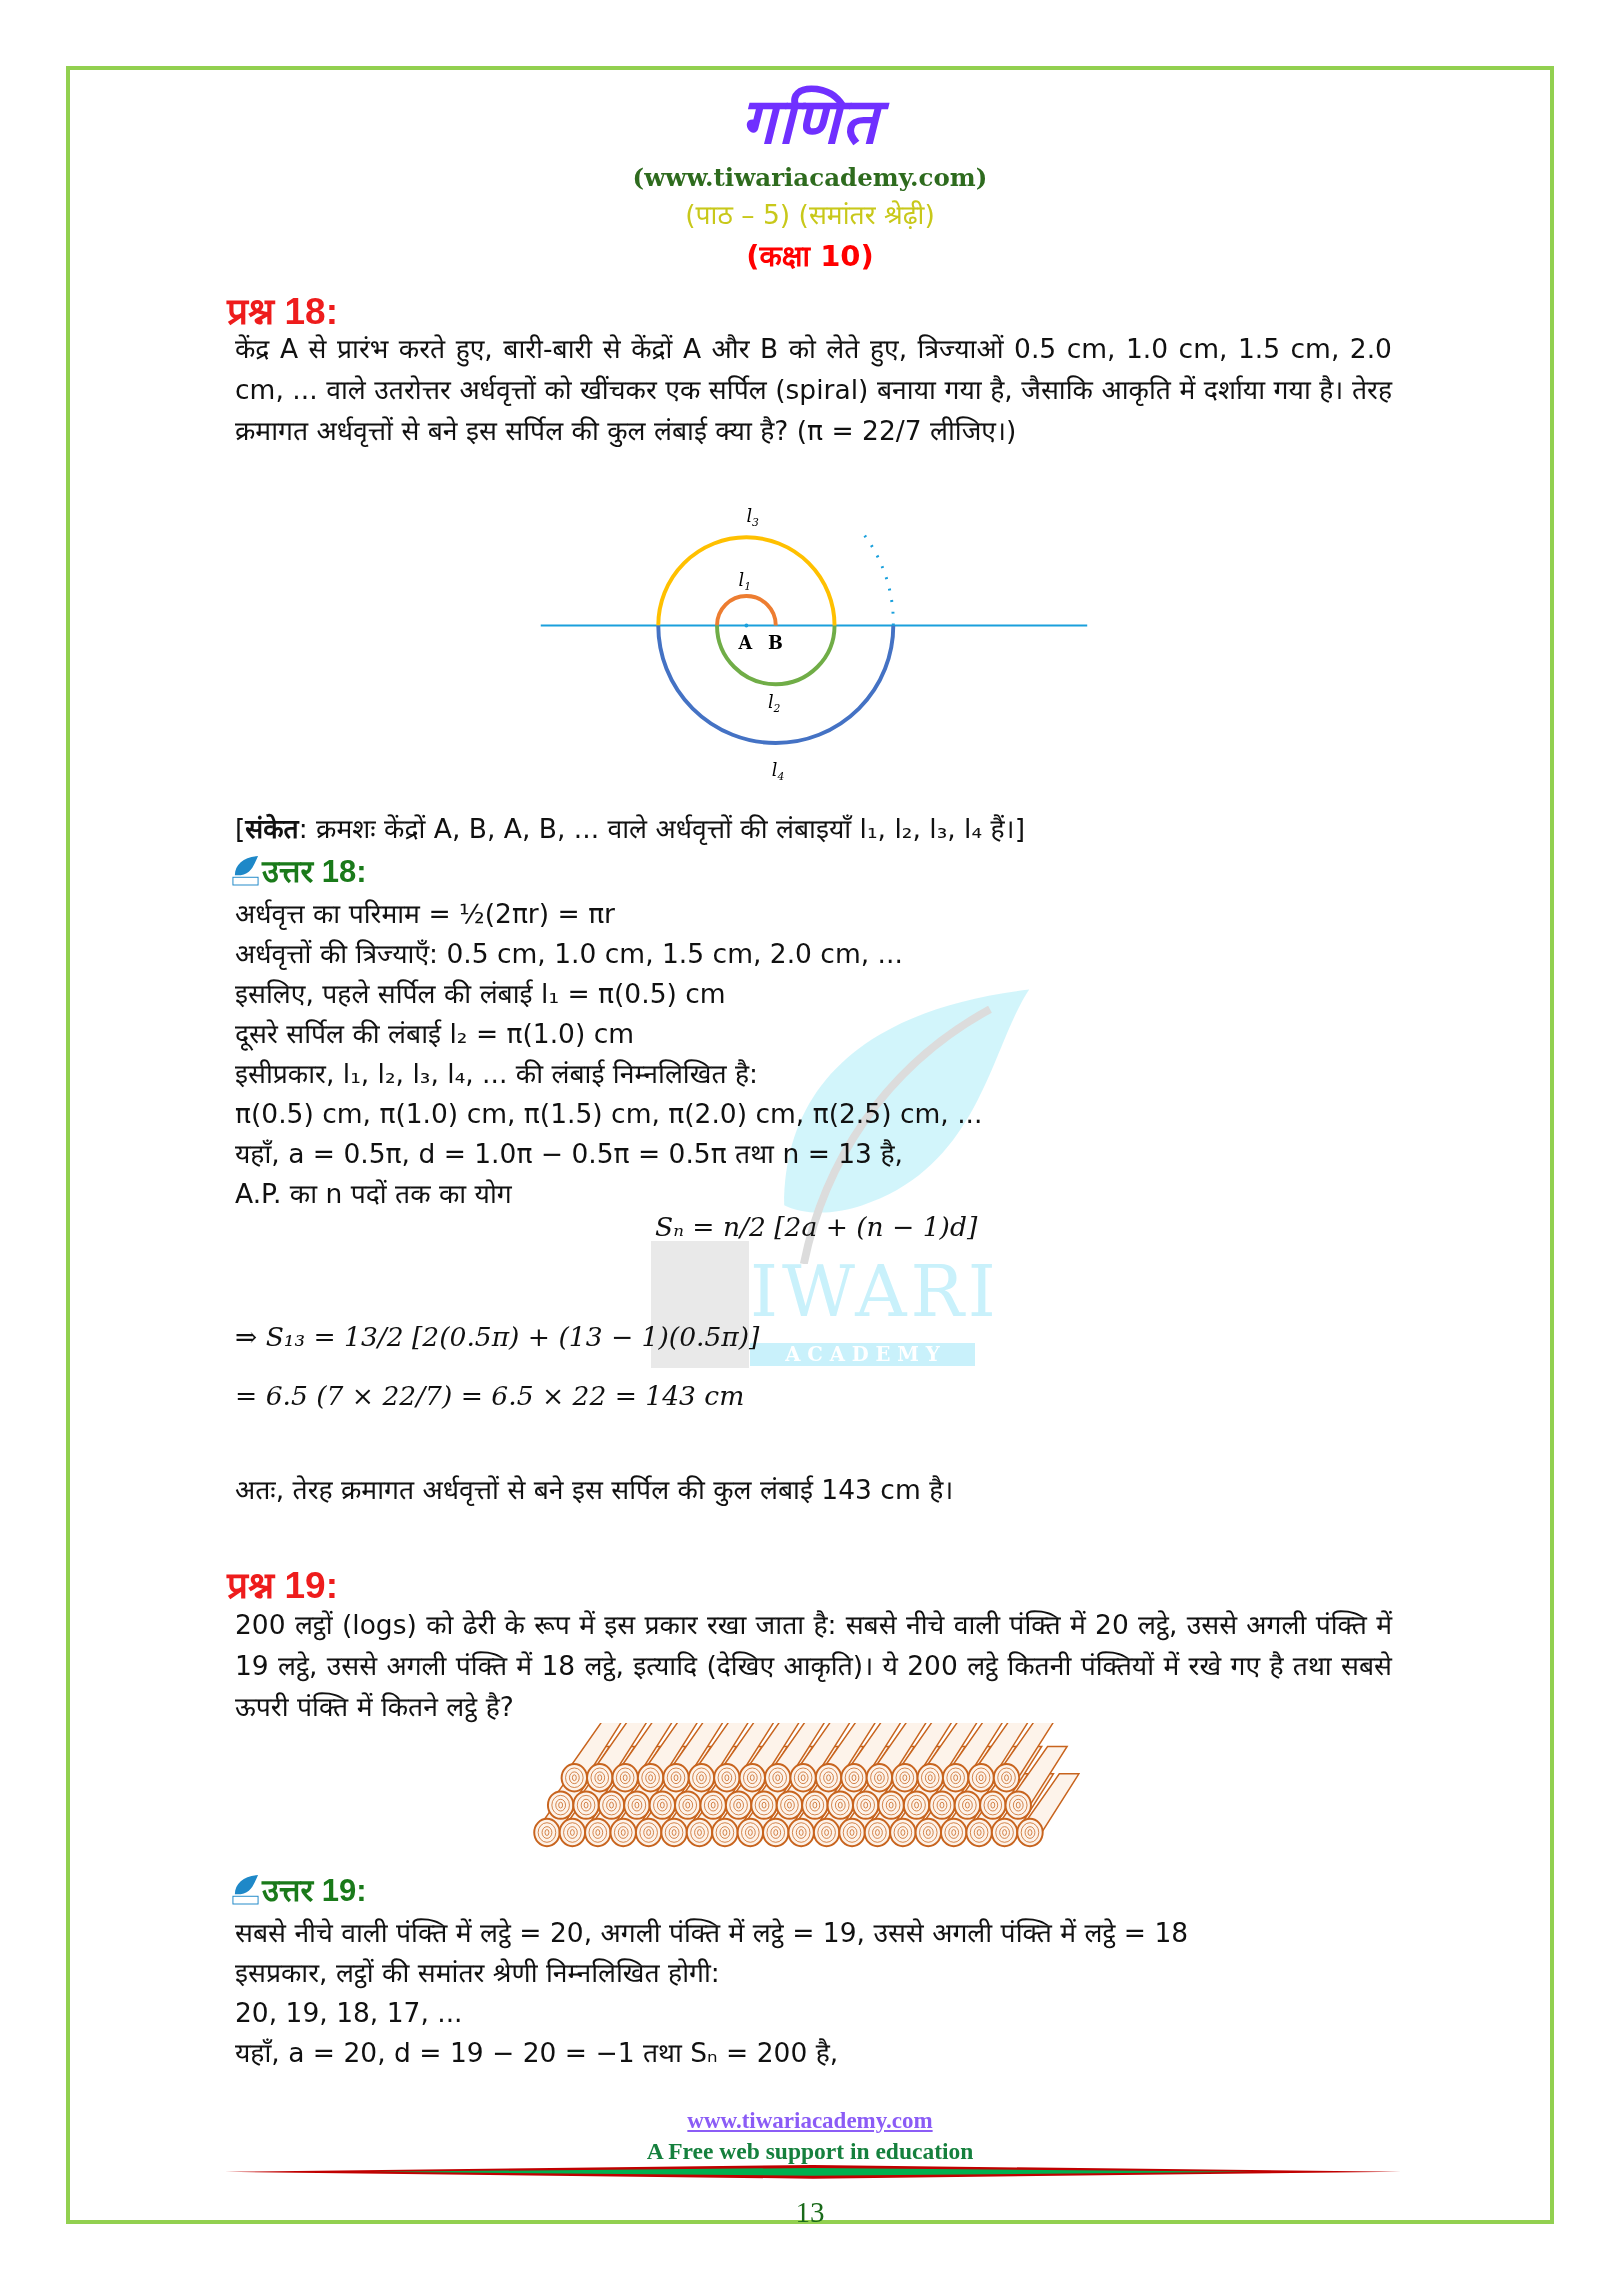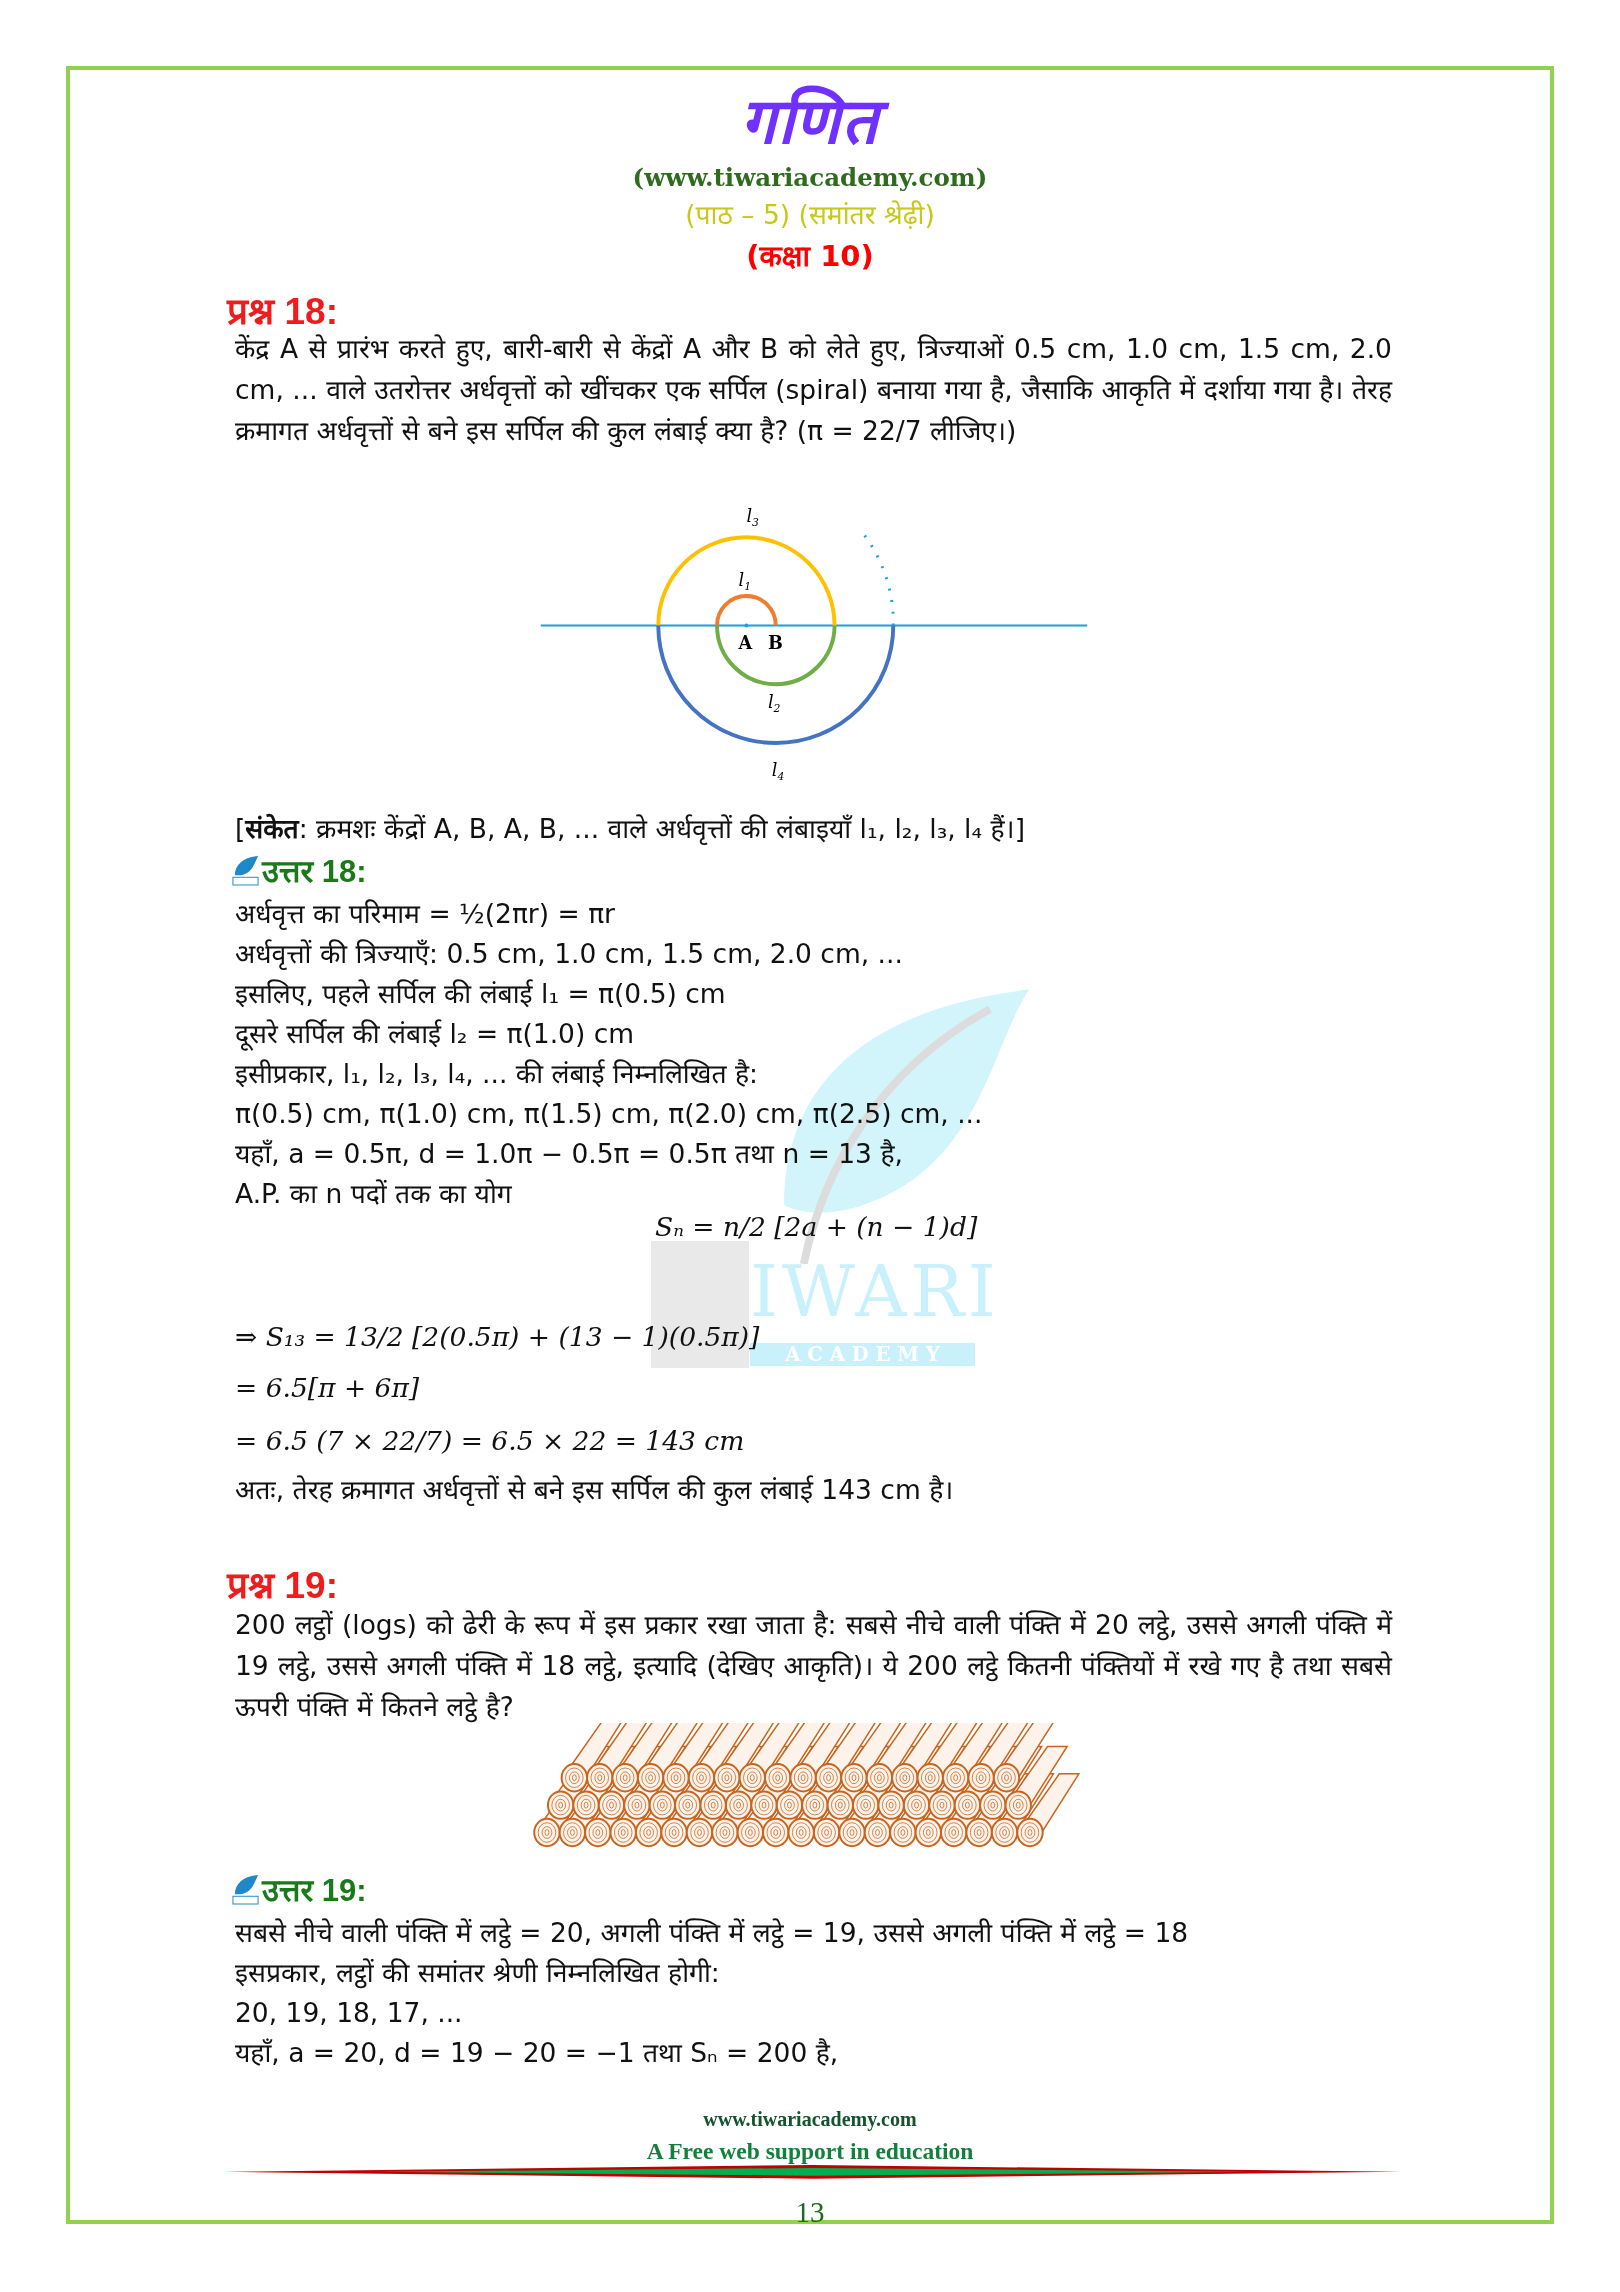--- a/index.html
+++ b/index.html
@@ -12,21 +12,21 @@
   .title { top:76px; font-size:63px; font-weight:bold; font-style:italic; color:#7030ff; letter-spacing:2px; }
   .site { top:163px; font-family:"DejaVu Serif", serif; font-weight:bold; font-size:24.5px; color:#2e6b1e; }
   .chapter { top:196px; font-size:26.5px; color:#c8c81a; }
   .class { top:235px; font-size:29px; font-weight:bold; color:#ff0000; }
   .q-head { font-size:37px; font-weight:bold; color:#ee1c1c; font-family:"Liberation Sans", sans-serif; }
   .a-head { font-size:31px; font-weight:bold; color:#1a7a1a; font-family:"Liberation Sans", sans-serif; display:flex; align-items:center; gap:2px; }
   .para { font-size:26.5px; line-height:41px; text-align:justify; width:1157px; }
   .line { font-size:26.5px; line-height:40px; white-space:nowrap; }
   .math { font-family:"DejaVu Serif", serif; font-style:italic; }
   .wm { position:absolute; pointer-events:none; }
-  .footer-url { top:2108px; font-family:"Liberation Serif", serif; font-weight:bold; font-size:20px; color:#14532d; }
+  .footer-url { top:2108px; font-family:"Liberation Serif", serif; font-weight:bold; font-size:23px; color:#8b5cf6;text-decoration:underline; }
   .footer-tag { top:2138px; font-family:Liberation Serif, serif; font-weight:bold; font-size:23.5px; color:#15803d; }
   .footer-page { top:2196px; font-family:"Liberation Serif", serif; font-weight:normal; font-size:29px; color:#1a6a1a; }
   .logo-icon { width:29px; height:33px; position:relative; display:inline-block; }
 </style>
 </head>
 <body>
 
 <div class="page-border"></div>
 
 <div class="wm" style="left:745px;top:970px;">
@@ -88,21 +88,20 @@
   <div class="line">इसलिए, पहले सर्पिल की लंबाई l₁ = π(0.5) cm</div>
   <div class="line">दूसरे सर्पिल की लंबाई l₂ = π(1.0) cm</div>
   <div class="line">इसीप्रकार, l₁,  l₂, l₃,  l₄, ... की लंबाई निम्नलिखित है:</div>
   <div class="line">π(0.5) cm, π(1.0) cm, π(1.5) cm, π(2.0) cm, π(2.5) cm, ...</div>
   <div class="line">यहाँ, a = 0.5π, d = 1.0π − 0.5π = 0.5π तथा n = 13  है,</div>
   <div class="line">A.P. का n पदों तक का योग</div>
 </div>
 <div class="abs line math" style="left:655px;top:1207px;">Sₙ = n/2 [2a + (n − 1)d]</div>
 <div class="abs" style="left:235px;top:1308px;">
   <div class="line math" style="line-height:57px;">⇒ S₁₃ = 13/2 [2(0.5π) + (13 − 1)(0.5π)]</div>
-  <div class="line math" style="line-height:45px;">= 6.5[π + 6π]</div>
   <div class="line math" style="line-height:61px;">= 6.5 (7 × 22/7)   = 6.5 × 22 = 143 cm</div>
 </div>
 <div class="abs line" style="left:235px;top:1470px;">अतः, तेरह क्रमागत अर्धवृत्तों से बने इस सर्पिल की कुल लंबाई 143 cm है।</div>
 
 <div class="abs q-head" style="left:227px;top:1558px;">प्रश्न 19:</div>
 <div class="abs para" style="left:235px;top:1604px;">200 लट्ठों (logs) को ढेरी के रूप में इस प्रकार रखा जाता है: सबसे नीचे वाली पंक्ति में 20 लट्ठे, उससे अगली पंक्ति में 19 लट्ठे, उससे अगली पंक्ति में 18 लट्ठे, इत्यादि (देखिए आकृति)। ये 200 लट्ठे कितनी पंक्तियों में रखे गए है तथा सबसे ऊपरी पंक्ति में कितने लट्ठे है?</div>
 
 <div class="abs" style="left:525px;top:1723px;">
   <svg width="568" height="132" viewBox="0 0 580 135" id="logs-svg">
       <path d="M10 112 L52 52 L72 52 L34 112 Z" fill="#fdf3ea" stroke="#c8641e" stroke-width="1.5"></path>

